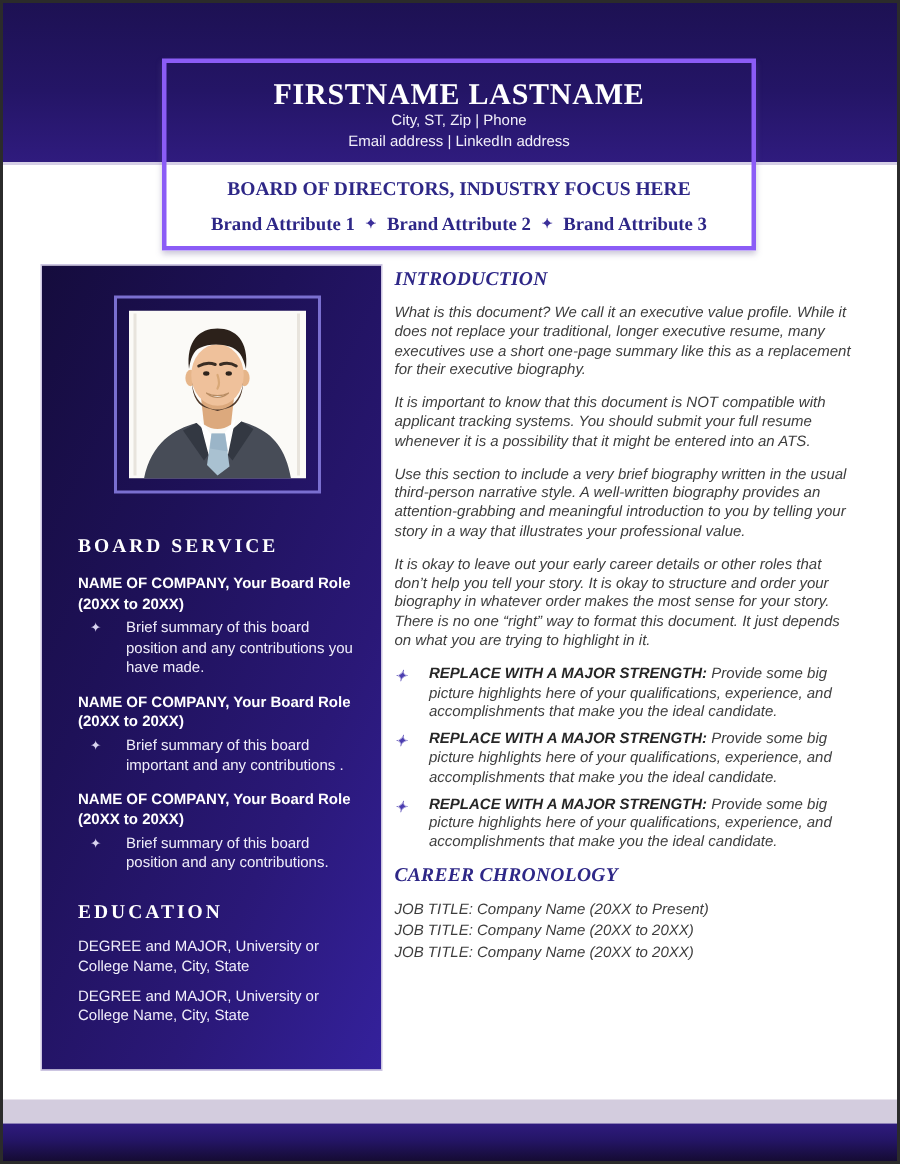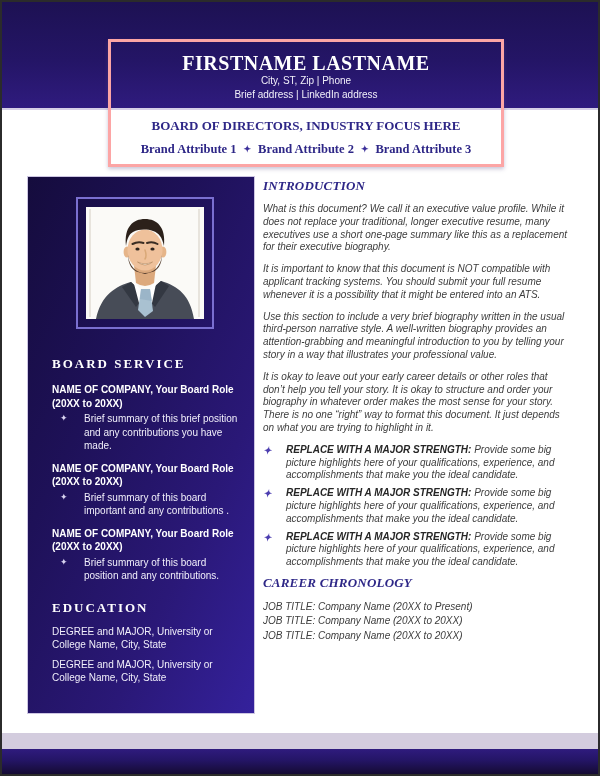--- a/index.html
+++ b/index.html
@@ -14,21 +14,21 @@
   
   .band-top{
     position:absolute; left:0; top:0; width:596px; height:108px;
     background:linear-gradient(180deg,#1d1153 0%, #241566 55%, #2f1b7e 100%);
     border-bottom:2px solid #d5cfe6;
   }
 
   
   .header-box{
     position:absolute; left:106px; top:37px; width:396px; height:128px;
-    border:3px solid #fca5a5;
+    border:3px solid #8b5cf6;
     box-shadow:0 2px 4px rgba(100,90,140,.35);
     display:flex; flex-direction:column;
   }
   .name-area{ height:69px; display:flex; flex-direction:column; justify-content:center; text-align:center; color:#ffffff; }
   .name-title{
     font-family:"Liberation Serif", serif; font-weight:bold;
     font-size:20px; letter-spacing:.5px; line-height:1.1;
   }
   .contact-line{ font-size:10px; line-height:1.35; color:#f2f0fa; }
   .board-area{ flex:1; display:flex; flex-direction:column; justify-content:center; text-align:center; background:transparent;gap:7px; }
@@ -101,21 +101,21 @@
 <body>
 
 <div class="page">
 
   <div class="band-top"></div>
 
   <div class="header-box">
     <div class="name-area">
       <div class="name-title">FIRSTNAME LASTNAME</div>
       <div class="contact-line">City, ST, Zip  |  Phone</div>
-      <div class="contact-line">Brief address | LinkedIn address</div>
+      <div class="contact-line">Email address | LinkedIn address</div>
     </div>
     <div class="board-area">
       <div class="board-title">BOARD OF DIRECTORS, INDUSTRY FOCUS HERE</div>
       <div class="brand-line">
         <span>Brand Attribute 1</span><span class="brand-sep">✦</span><span>Brand Attribute 2</span><span class="brand-sep">✦</span><span>Brand Attribute 3</span>
       </div>
     </div>
   </div>
 
   <aside class="sidebar">
@@ -158,21 +158,21 @@
       </svg>
     </div>
 
     <div class="sb-heading board">BOARD SERVICE</div>
 
     <div class="sb-entries">
       <div class="sb-entry">
         <div class="sb-entry-title">NAME OF COMPANY, Your Board Role (20XX to 20XX)</div>
         <div class="sb-bullet">
           <span class="sb-star">✦</span>
-          <span class="sb-bullet-text">Brief summary of this brief position and any contributions you have made.</span>
+          <span class="sb-bullet-text">Brief summary of this board position and any contributions you have made.</span>
         </div>
       </div>
       <div class="sb-entry">
         <div class="sb-entry-title">NAME OF COMPANY, Your Board Role (20XX to 20XX)</div>
         <div class="sb-bullet">
           <span class="sb-star">✦</span>
           <span class="sb-bullet-text">Brief summary of this board important and any contributions .</span>
         </div>
       </div>
       <div class="sb-entry">

